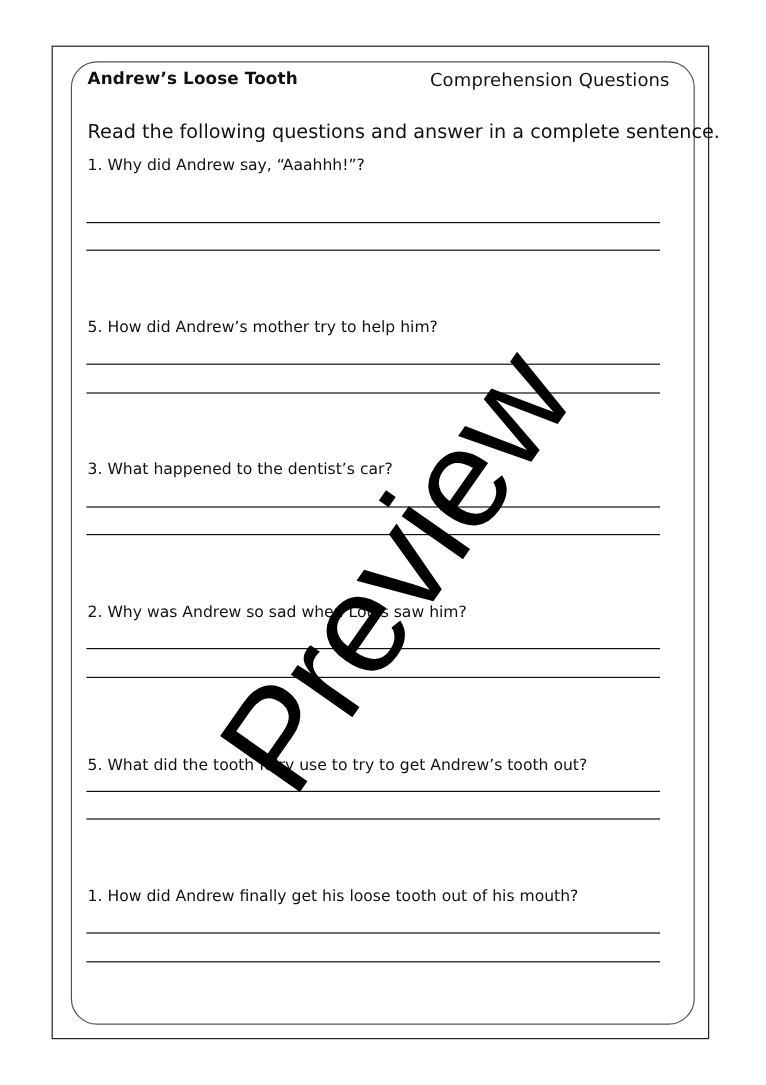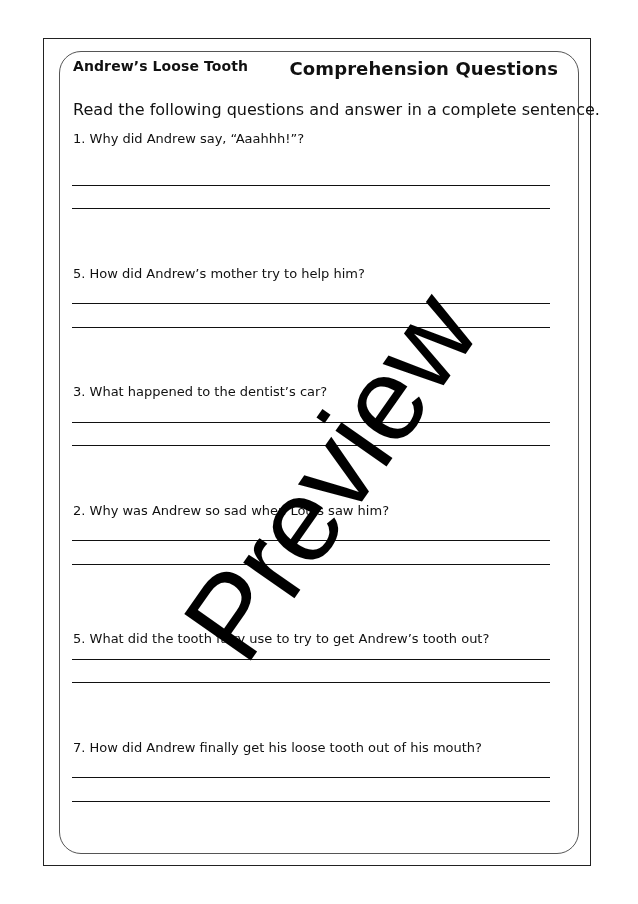--- a/index.html
+++ b/index.html
@@ -3,21 +3,21 @@
 <meta charset="utf-8">
 <style>
   html, body { margin:0; padding:0; background:#ffffff; }
   body { width:638px; height:904px; position:relative; overflow:hidden;
          font-family:"DejaVu Sans", sans-serif; color:#111; }
   .outer { position:absolute; left:43px; top:38px; width:548px; height:828px;
            border:1px solid #222; box-sizing:border-box; }
   .inner { position:absolute; left:59px; top:51px; width:520px; height:803px;
            border:1.5px solid #555; border-radius:22px; box-sizing:border-box; }
   .title-left { position:absolute; left:73px; top:58px; font-size:14px; font-weight:bold; letter-spacing:0.1px; }
-  .title-right { position:absolute; right:80px; top:58px; font-size:18px; font-weight:bold; letter-spacing:0.1px;margin-left:41px; }
+  .title-right { position:absolute; right:80px; top:58px; font-size:15px; font-weight:normal; letter-spacing:0.1px;margin-left:41px; }
   .instructions { position:absolute; left:73px; top:100px; font-size:16px; }
   .question { position:absolute; left:73px; font-size:13px; }
   .line { position:absolute; left:72px; width:478px; height:0; border-top:1.3px solid #111; }
   .watermark { position:absolute; left:330px; top:476px; transform:translate(-50%,-50%) rotate(-55deg);
                font-family:"Liberation Sans", sans-serif; font-size:118px; color:#000;
                white-space:nowrap; line-height:1; letter-spacing:-1px; }
 </style>
 </head>
 <body>
 
@@ -41,17 +41,17 @@
 <div class="line" style="top:445px"></div>
 
 <div class="question" style="top:503px">2. Why was Andrew so sad when Louis saw him?</div>
 <div class="line" style="top:540px"></div>
 <div class="line" style="top:564px"></div>
 
 <div class="question" style="top:631px">5. What did the tooth fairy use to try to get Andrew’s tooth out?</div>
 <div class="line" style="top:659px"></div>
 <div class="line" style="top:682px"></div>
 
-<div class="question" style="top:740px">7. How did Andrew finally get his loose tooth out of his mouth?</div>
+<div class="question" style="top:740px">1. How did Andrew finally get his loose tooth out of his mouth?</div>
 <div class="line" style="top:777px"></div>
 <div class="line" style="top:801px"></div>
 
 <div class="watermark">Preview</div>
 
 </body></html>

